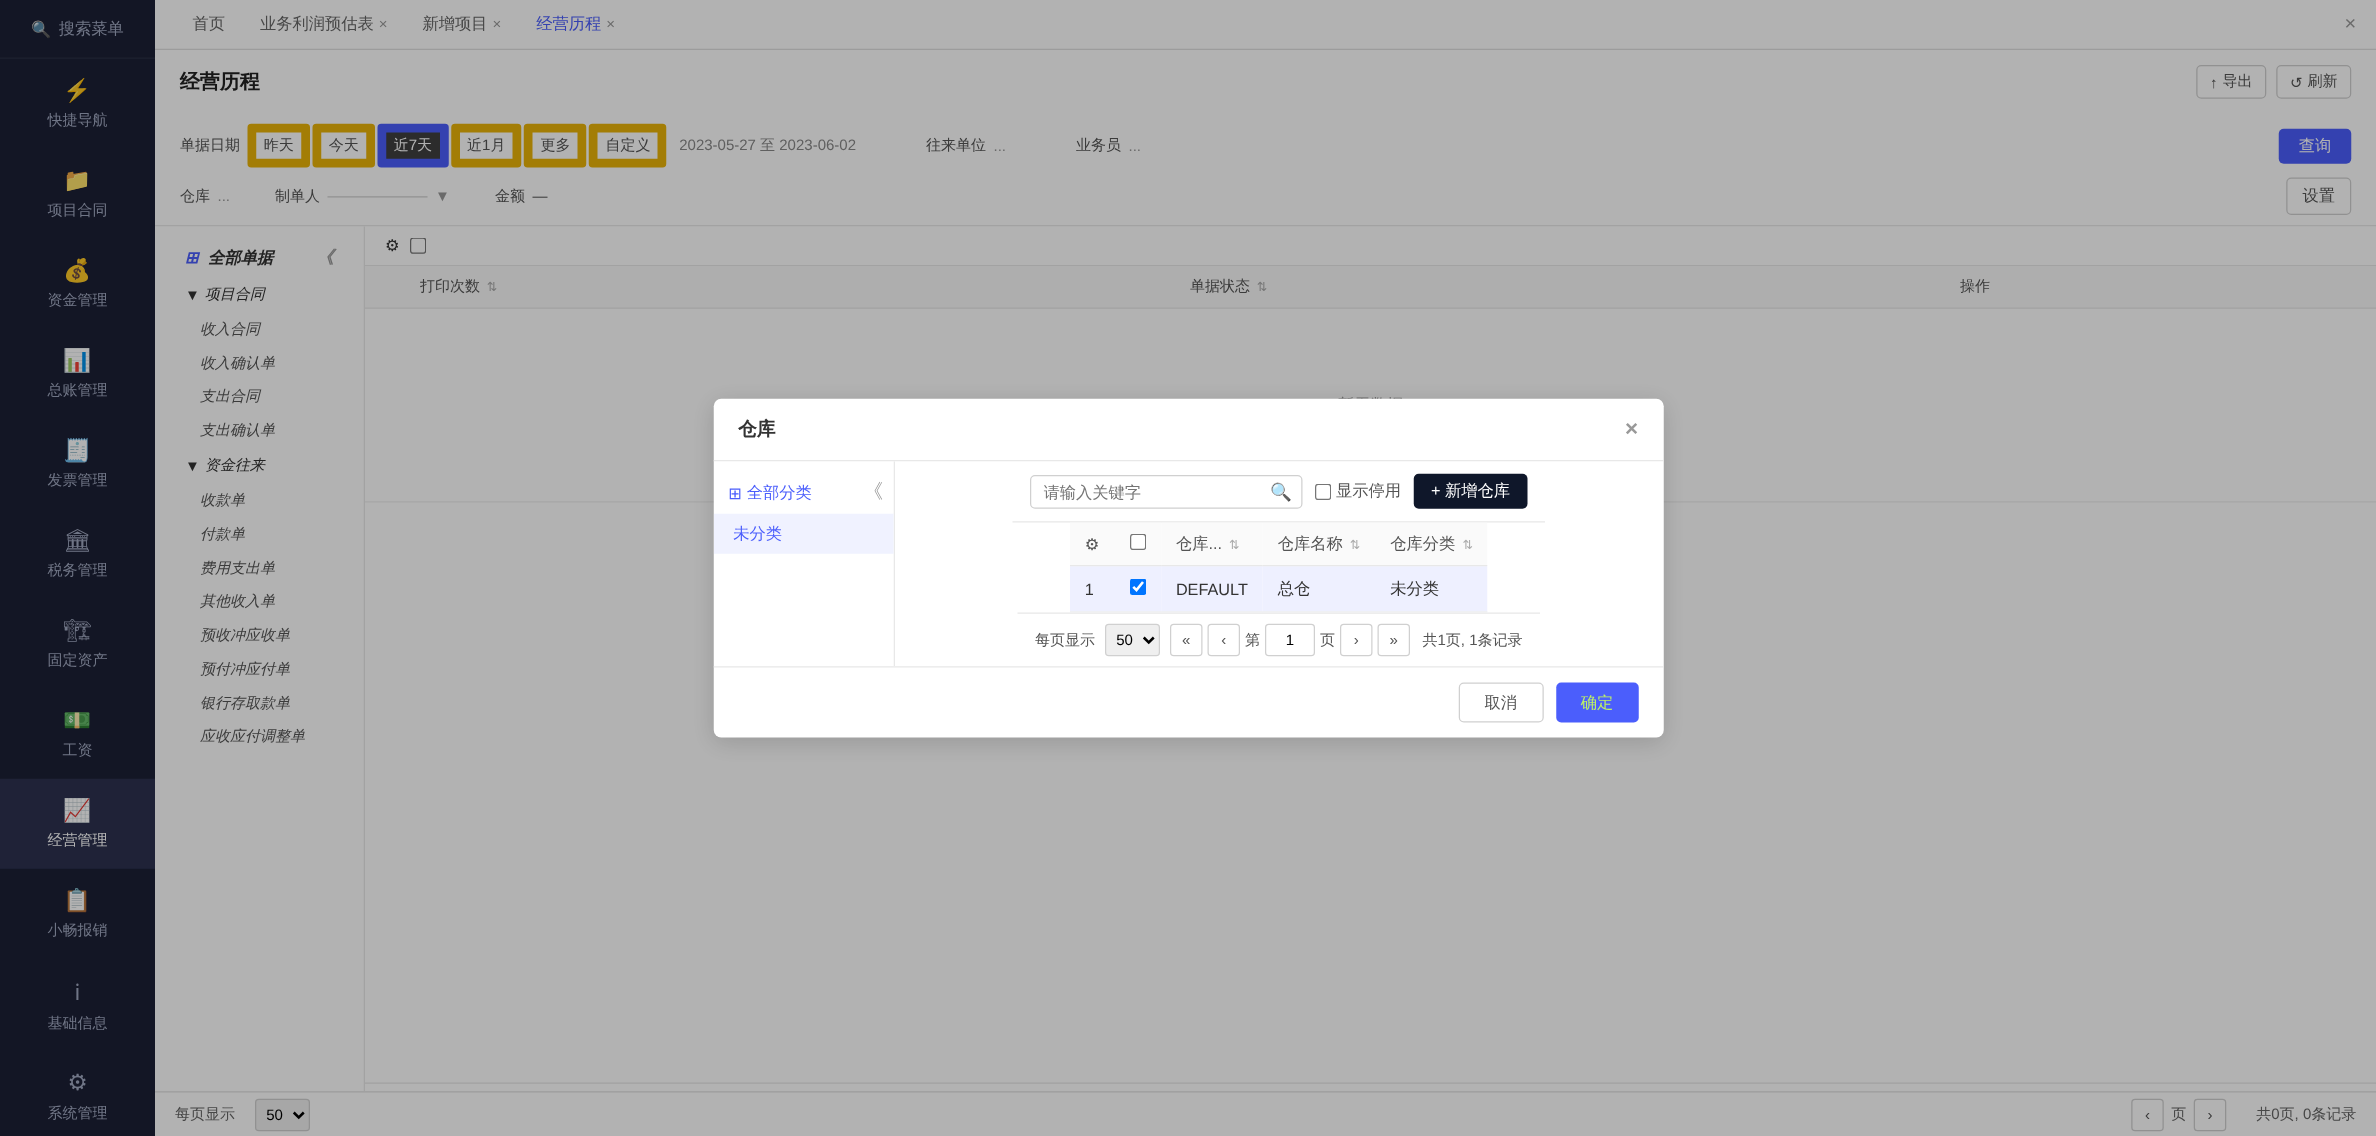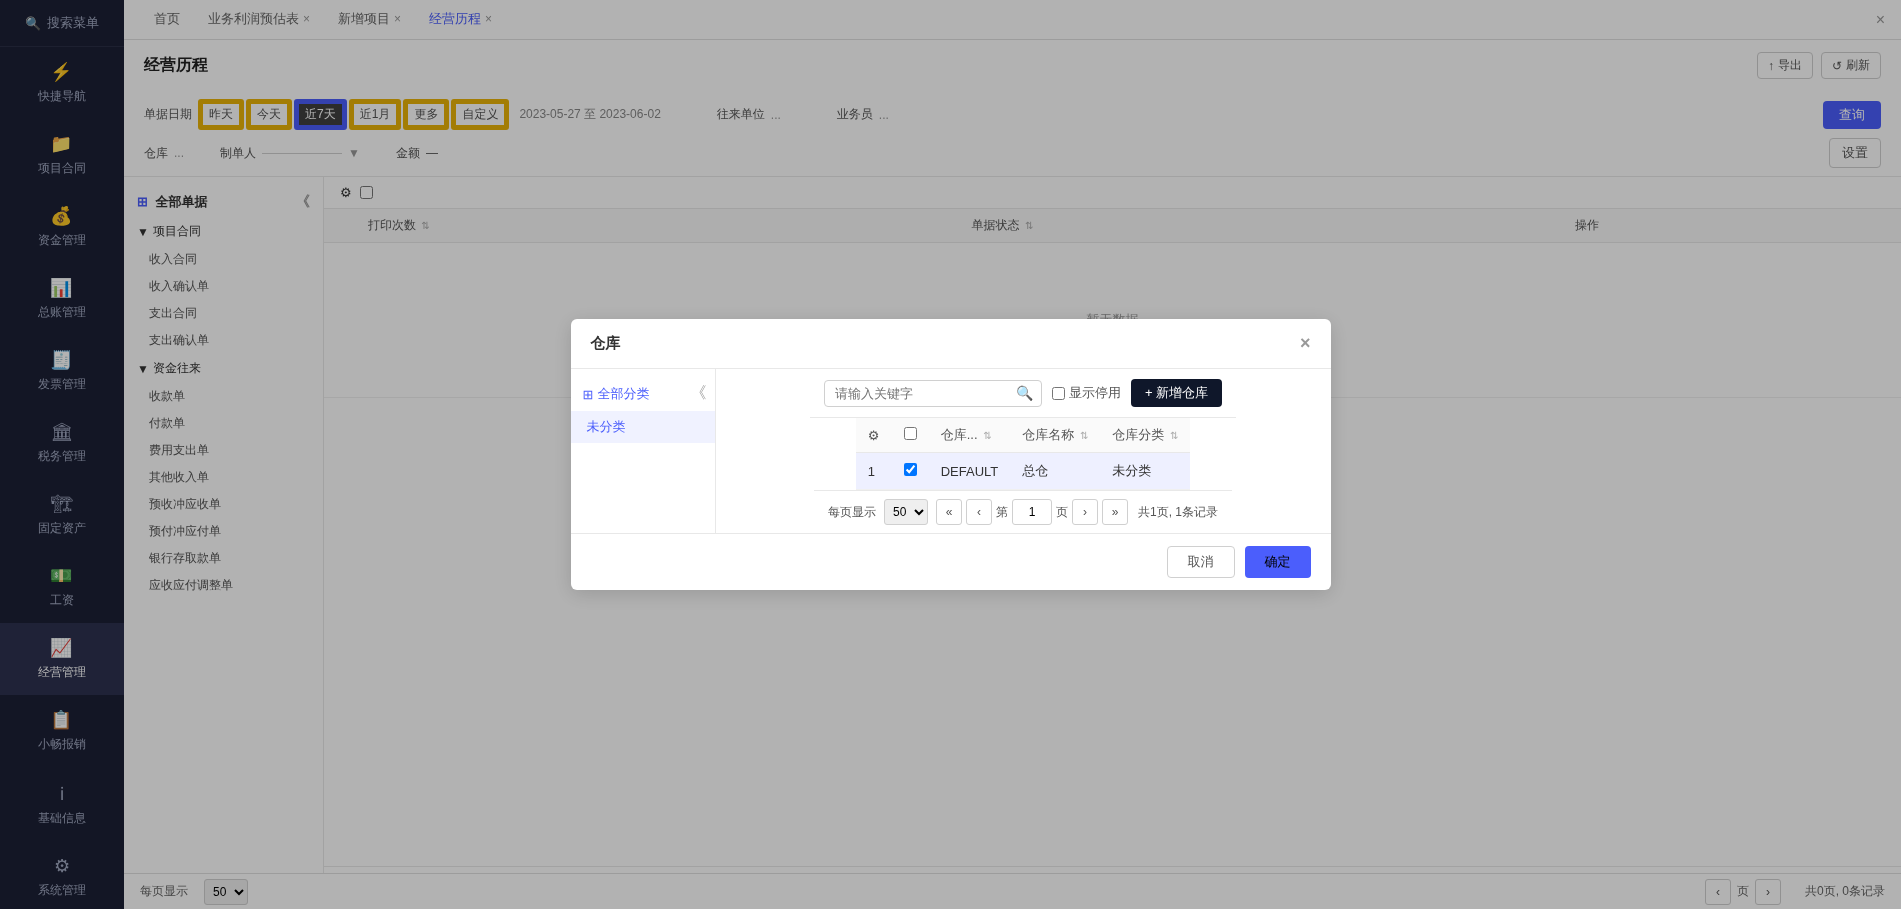--- a/index.html
+++ b/index.html
@@ -29,31 +29,31 @@
     .page-header { background: #fff; padding: 12px 20px 0; border-bottom: 1px solid #e8e8e8; }
     .page-title { font-size: 16px; font-weight: 600; color: #222; margin-bottom: 12px; display: flex; align-items: center; justify-content: space-between; }
     .page-title-actions { display: flex; gap: 8px; }
     .btn-export { padding: 4px 10px; background: #fff; border: 1px solid #d0d0d0; border-radius: 4px; font-size: 12px; color: #555; cursor: pointer; display: flex; align-items: center; gap: 4px; }
     .btn-refresh { padding: 4px 10px; background: #fff; border: 1px solid #d0d0d0; border-radius: 4px; font-size: 12px; color: #555; cursor: pointer; display: flex; align-items: center; gap: 4px; }
 
     
     .filter-bar { display: flex; align-items: center; gap: 16px; padding: 8px 0; flex-wrap: wrap; }
     .filter-item { display: flex; align-items: center; gap: 6px; font-size: 12px; color: #555; }
     .filter-date-btns { display: flex; align-items: center; gap: 2px; }
-    .date-btn { padding: 2px 6px; border-radius: 3px; border: 5px solid #eab308; background: #fff; font-size: 12px; color: #555; cursor: pointer; }
+    .date-btn { padding: 2px 6px; border-radius: 3px; border: 7px solid #eab308; background: #fff; font-size: 12px; color: #555; cursor: pointer; }
     .date-btn.active { background: #404040; color: #fff; border-color: #4b5efc; }
     .filter-ellipsis { color: #999; cursor: pointer; }
     .btn-query { padding: 5px 16px; background: #4b5efc; color: #fff; border: none; border-radius: 4px; font-size: 13px; cursor: pointer; }
     .btn-setting { padding: 5px 12px; background: #fff; border: 1px solid #d0d0d0; border-radius: 4px; font-size: 13px; color: #555; cursor: pointer; }
 
     
     .content-area { flex: 1; display: flex; overflow: hidden; }
 
     
-    .left-sidebar { width: 200px; background: #fff; border-right: 1px solid #e8e8e8; padding: 10px 1px; overflow-y: auto; flex-shrink: 0; }
+    .left-sidebar { width: 168px; background: #fff; border-right: 1px solid #e8e8e8; padding: 10px 12px; overflow-y: auto; flex-shrink: 0; font-style: italic; }
     .left-sidebar-header { display: flex; align-items: center; justify-content: space-between; padding: 6px 12px; font-size: 13px; font-weight: 600; color: #333; }
     .collapse-btn { cursor: pointer; color: #999; font-size: 14px; }
     .left-sidebar-group { padding: 6px 12px; font-size: 12px; color: #333; font-weight: 500; cursor: pointer; display: flex; align-items: center; gap: 4px; }
     .left-sidebar-subitem { padding: 5px 24px; font-size: 12px; color: #555; cursor: pointer; }
 
     
     .table-area { flex: 1; background: #fff; display: flex; flex-direction: column; padding: 0; overflow: hidden; }
     .table-toolbar { padding: 8px 16px; display: flex; align-items: center; gap: 8px; border-bottom: 1px solid #e8e8e8; }
     .table-body { flex: 1; overflow-y: auto; }
     table { width: 100%; border-collapse: collapse; font-size: 12px; }
@@ -92,21 +92,21 @@
     .btn-add-warehouse { padding: 5px 14px; background: #0f172a; color: #fff; border: none; border-radius: 4px; font-size: 13px; cursor: pointer; margin-left: auto; display: flex; align-items: center; gap: 4px; }
     .modal-table { flex: 1; overflow-y: auto; }
     .modal-table table { width: 100%; border-collapse: collapse; font-size: 13px; }
     .modal-table table th { padding: 8px 12px; background: #fafafa; border-bottom: 1px solid #e8e8e8; color: #555; font-weight: 500; }
     .modal-table table td { padding: 9px 12px; border-bottom: 1px solid #f0f0f0; }
     .modal-table table tr.selected td { background: #eef0ff; }
     .modal-footer-bar { padding: 8px 14px; border-top: 1px solid #e8e8e8; display: flex; align-items: center; font-size: 12px; color: #555; gap: 8px; }
     .modal-footer-bar .pagination { display: flex; align-items: center; gap: 4px; margin-left: auto; }
     .modal-actions { padding: 12px 20px; border-top: 1px solid #e8e8e8; display: flex; justify-content: flex-end; gap: 10px; }
     .btn-cancel { padding: 6px 20px; background: #fff; border: 1px solid #d0d0d0; border-radius: 4px; font-size: 13px; color: #555; cursor: pointer; }
-    .btn-confirm { padding: 6px 20px; background: #4b5efc; color: #000000; border: none; border-radius: 4px; font-size: 13px; cursor: pointer; }
+    .btn-confirm { padding: 6px 20px; background: #4b5efc; color: #bef264; border: none; border-radius: 4px; font-size: 13px; cursor: pointer; }
 
     
     ::-webkit-scrollbar { width: 6px; height: 6px; }
     ::-webkit-scrollbar-track { background: #f0f0f0; }
     ::-webkit-scrollbar-thumb { background: #ccc; border-radius: 3px; }
 
     .gear-col { width: 32px; text-align: center; }
     .sort-icon { color: #aaa; font-size: 10px; margin-left: 2px; }
   </style>
 </head>

